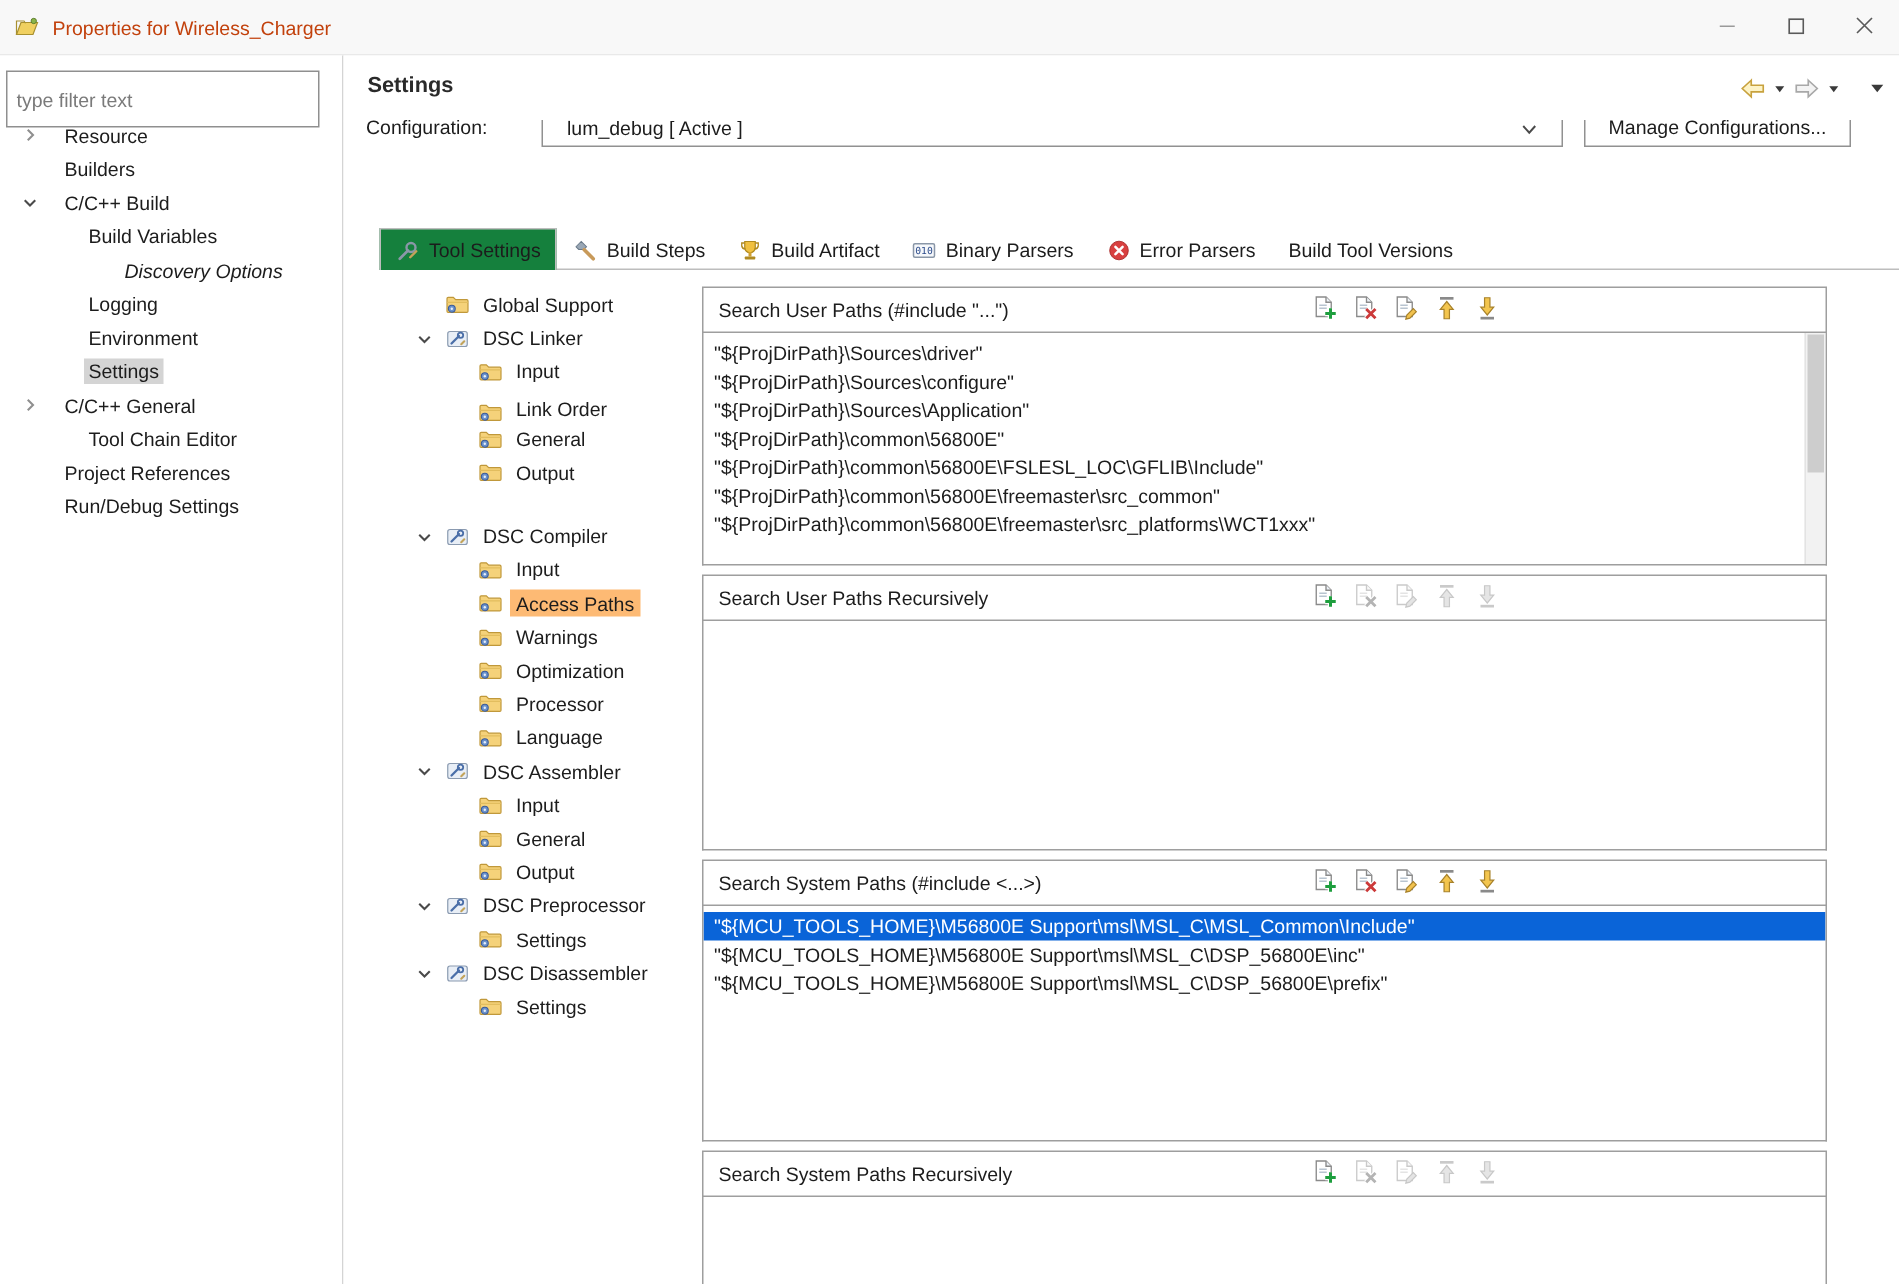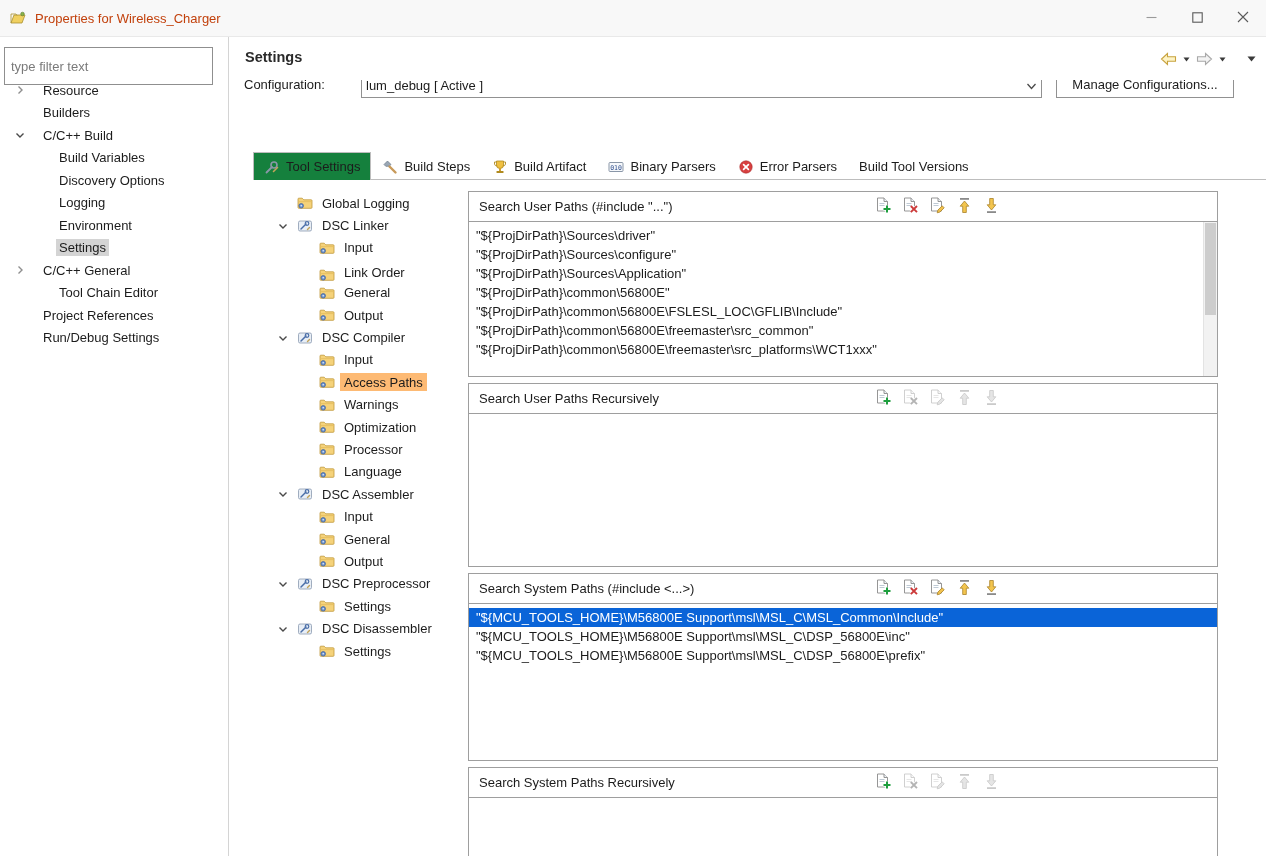--- a/index.html
+++ b/index.html
@@ -26,21 +26,21 @@
   .header{position:absolute;left:229px;top:37px;right:0;height:43px;background:#fff;border-bottom:1px solid #e0e0e0}
   .page-title{position:absolute;left:16px;top:12px;font-size:14.5px;font-weight:bold;color:#2a2a2a}
   .nav{position:absolute;right:10px;top:14px;display:flex;align-items:center;gap:5px}
   .nav-icon{display:inline-flex;align-items:center}
   .nav-icon[data-name="view-menu-caret-icon"]{margin-left:16px}
   
   .content{position:absolute;left:229px;top:80px;right:0;bottom:0;overflow:hidden;background:#fff}
   .config-row{position:absolute;top:-9px;left:15px;right:16px;height:32px}
   .config-label{position:absolute;left:0;top:6px}
   .combo{position:absolute;left:117px;top:2px;width:681px;height:25px;border:1px solid #919191;background:#fff;
-         display:flex;align-items:center;justify-content:space-between;padding:0 4px;box-sizing:border-box}
+         display:flex;align-items:center;justify-content:space-between;padding:0 16px;box-sizing:border-box}
   .manage-btn{position:absolute;left:812px;top:0;width:178px;height:27px;border:1px solid #919191;background:#fff;
               font:13px "Liberation Sans",sans-serif;color:#1c1c1c;cursor:default}
   
   .tabs{position:absolute;left:24px;top:71px;right:0;height:28px;border-bottom:1px solid #bdbdbd;
         display:flex;align-items:flex-end}
   .tab{display:inline-flex;align-items:center;gap:6px;height:27px;padding:0 10px;border:1px solid transparent;
        border-bottom:none;position:relative;top:1px;cursor:default;white-space:nowrap}
   .tab.active{background:#15803d;border-color:#bdbdbd;box-shadow:0 1px 0 0 #fff}
   .tab-icon{display:inline-flex;width:16px;height:16px;align-items:center}
   
@@ -119,21 +119,21 @@
           <span class="chev" data-name="chevron-down-icon">
             <svg width="12" height="12" viewBox="0 0 12 12">
               <path d="M2.5 4.5 L6 8 L9.5 4.5" fill="none" stroke="#4a4a4a" stroke-width="1.4"></path>
             </svg>
           </span>
           <span class="tlabel" data-name="tree-item-label">C/C++ Build</span>
         </div>
         <div class="trow" data-name="sidebar-item-build-variables" style="padding-left: 56px;">
           <span class="tlabel" data-name="tree-item-label">Build Variables</span>
         </div>
-        <div class="trow" data-name="sidebar-item-discovery-options" style="padding-left: 56px;">
+        <div class="trow" data-name="sidebar-item-discovery-options" style="padding-left: 80px; font-style: italic;">
           <span class="tlabel" data-name="tree-item-label">Discovery Options</span>
         </div>
         <div class="trow" data-name="sidebar-item-logging" style="padding-left: 56px;">
           <span class="tlabel" data-name="tree-item-label">Logging</span>
         </div>
         <div class="trow" data-name="sidebar-item-environment" style="padding-left: 56px;">
           <span class="tlabel" data-name="tree-item-label">Environment</span>
         </div>
         <div class="trow" data-name="sidebar-item-settings" style="padding-left: 56px;">
           <span class="tlabel sel-gray" data-name="tree-item-label">Settings</span>
@@ -261,21 +261,21 @@
     <div class="tool-tree" id="tool-tree" data-name="tool-settings-tree">
         <div class="ttrow" data-name="tool-item-global-settings" style="padding-left: 44px;">
           <span class="ticon" data-name="settings-folder-icon">
             <svg width="16" height="14" viewBox="0 0 16 14">
               <path d="M1 11.5 L1 3 Q1 2.2 1.8 2.2 L5.2 2.2 L6.8 3.8 L14.2 3.8 Q15 3.8 15 4.6 L15 11.5 Q15 12.3 14.2 12.3 L1.8 12.3 Q1 12.3 1 11.5 Z" fill="#f5d27a" stroke="#c0983a" stroke-width="0.8"></path>
               <path d="M1 5.6 L15 5.6" stroke="#e2bd5e" stroke-width="0.8"></path>
               <circle cx="4.2" cy="9.8" r="2.3" fill="#6a92cc" stroke="#3a5a9a" stroke-width="0.7"></circle>
               <circle cx="4.2" cy="9.8" r="0.8" fill="#e8eefa"></circle>
             </svg>
           </span>
-          <span class="tlabel2" data-name="tool-item-label">Global Logging</span>
+          <span class="tlabel2" data-name="tool-item-label">Global Support</span>
         </div>
         <div class="ttrow" data-name="tool-item-dsc-linker" style="padding-left: 24px;">
           <span class="chev2" data-name="chevron-down-icon">
             <svg width="12" height="12" viewBox="0 0 12 12">
               <path d="M2.5 4.5 L6 8 L9.5 4.5" fill="none" stroke="#4a4a4a" stroke-width="1.4"></path>
             </svg>
           </span>
           <span class="ticon" data-name="tool-category-icon">
             <svg width="16" height="14" viewBox="0 0 16 14">
               <rect x="1.5" y="2" width="13" height="10" rx="1.5" fill="#e8eef6" stroke="#8a9ab0" stroke-width="0.8"></rect>
@@ -323,21 +323,21 @@
           <span class="ticon" data-name="settings-folder-icon">
             <svg width="16" height="14" viewBox="0 0 16 14">
               <path d="M1 11.5 L1 3 Q1 2.2 1.8 2.2 L5.2 2.2 L6.8 3.8 L14.2 3.8 Q15 3.8 15 4.6 L15 11.5 Q15 12.3 14.2 12.3 L1.8 12.3 Q1 12.3 1 11.5 Z" fill="#f5d27a" stroke="#c0983a" stroke-width="0.8"></path>
               <path d="M1 5.6 L15 5.6" stroke="#e2bd5e" stroke-width="0.8"></path>
               <circle cx="4.2" cy="9.8" r="2.3" fill="#6a92cc" stroke="#3a5a9a" stroke-width="0.7"></circle>
               <circle cx="4.2" cy="9.8" r="0.8" fill="#e8eefa"></circle>
             </svg>
           </span>
           <span class="tlabel2" data-name="tool-item-label">Output</span>
         </div>
-        <div class="ttrow" data-name="tool-item-dsc-compiler" style="padding-left: 24px;">
+        <div class="ttrow" data-name="tool-item-dsc-compiler" style="padding-left: 24px; margin-top: 20px;">
           <span class="chev2" data-name="chevron-down-icon">
             <svg width="12" height="12" viewBox="0 0 12 12">
               <path d="M2.5 4.5 L6 8 L9.5 4.5" fill="none" stroke="#4a4a4a" stroke-width="1.4"></path>
             </svg>
           </span>
           <span class="ticon" data-name="tool-category-icon">
             <svg width="16" height="14" viewBox="0 0 16 14">
               <rect x="1.5" y="2" width="13" height="10" rx="1.5" fill="#e8eef6" stroke="#8a9ab0" stroke-width="0.8"></rect>
               <path d="M4 10 L9 5" stroke="#4a6ea8" stroke-width="1.5" stroke-linecap="round"></path>
               <circle cx="10" cy="4.5" r="1.8" fill="none" stroke="#4a6ea8" stroke-width="1.2"></circle>

